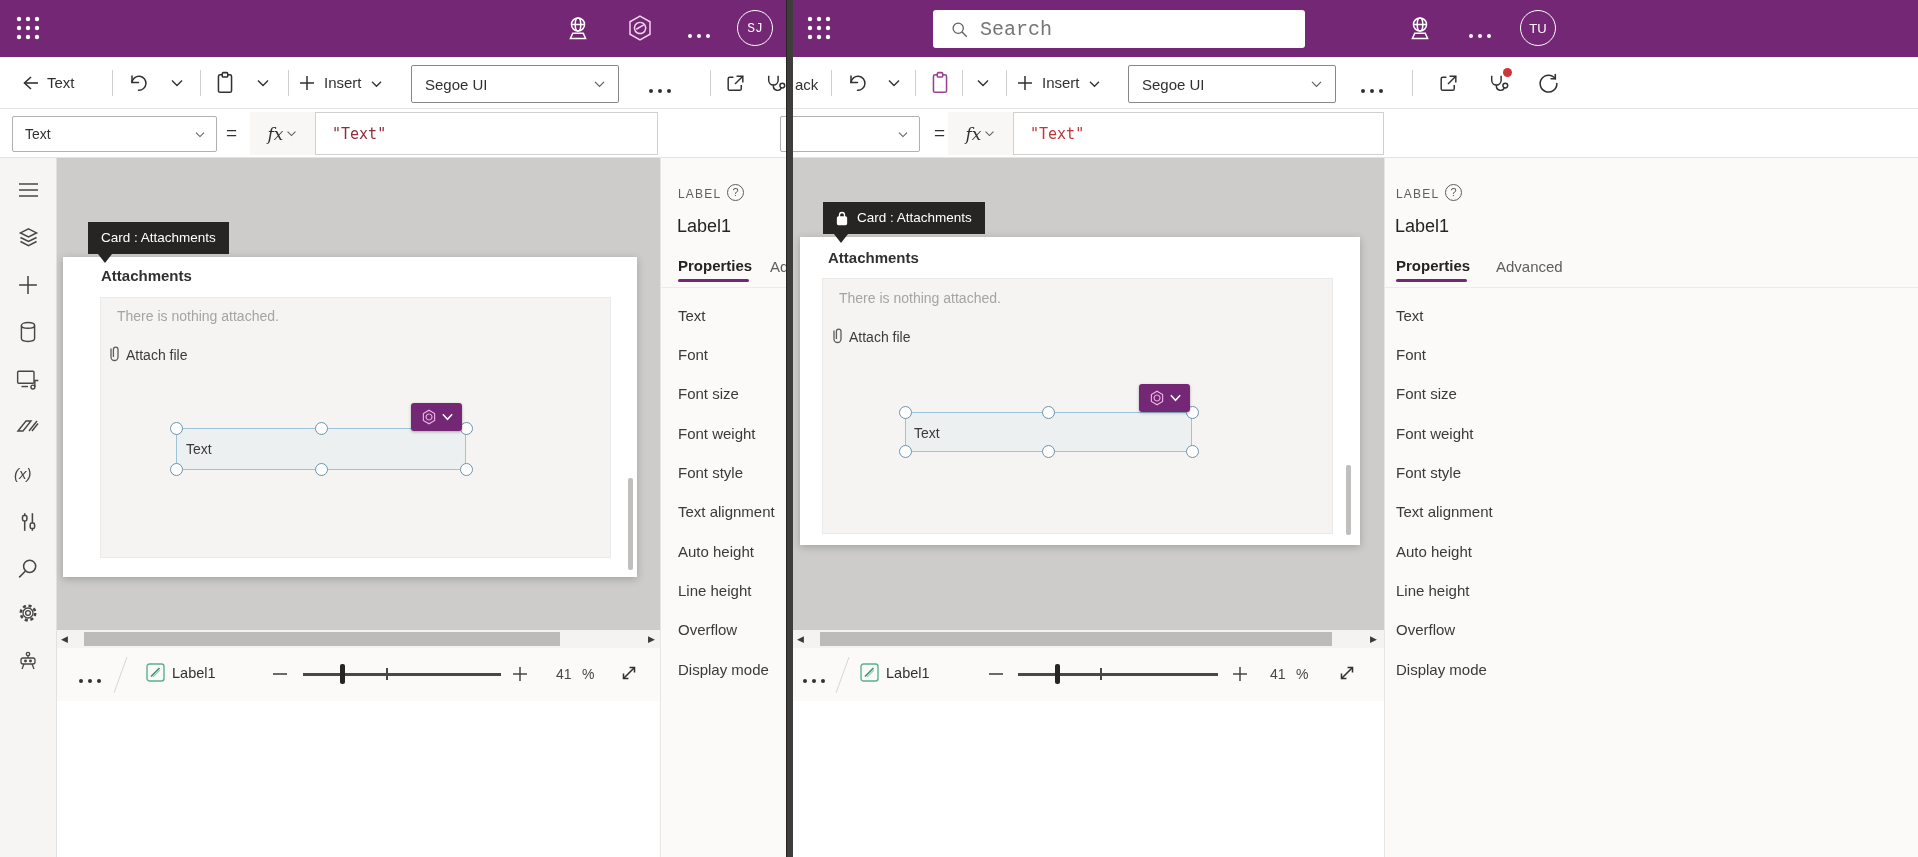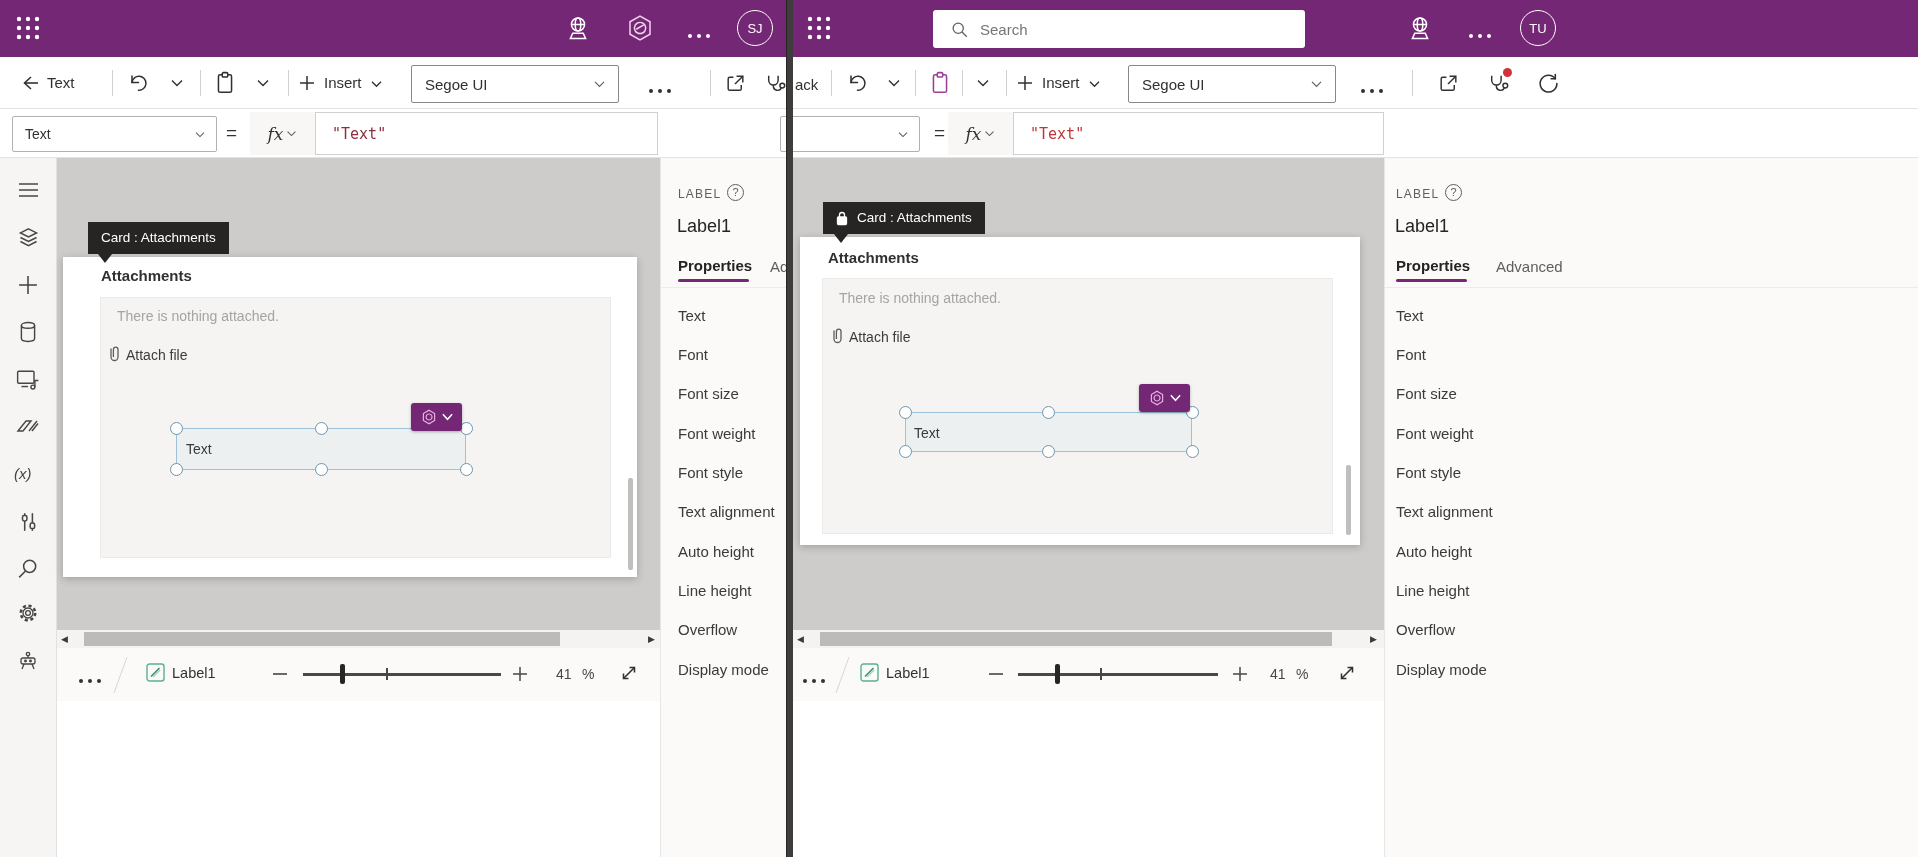--- a/index.html
+++ b/index.html
@@ -42,21 +42,21 @@
   .ptab{font-size:15px;}
   .ptab.active{font-weight:bold;color:#242424;}
   .ptab.idle{color:#605e5c;}
   .punder{height:3px;background:#742774;border-radius:2px;}
   .pdivider{height:1px;background:#edebe9;}
   .pitem{font-size:15px;color:#3b3a39;}
   .zoomtxt{font-size:14px;color:#484644;}
   .divider{background:#3e3d3c;border-left:1px solid #262524;box-sizing:border-box;}
   .avatar{border:1.6px solid #fff;border-radius:50%;color:#fff;font-size:13px;display:flex;align-items:center;justify-content:center;box-sizing:border-box;}
   .searchbox{background:#fff;border-radius:3px;display:flex;align-items:center;}
-  .searchbox input{border:none;outline:none;font-family:Liberation Sans, sans-serif;font-size:15px;color:#323130;flex:1;background:transparent;}
+  .searchbox input{border:none;outline:none;font-family:Liberation Mono, monospace;font-size:20px;color:#323130;flex:1;background:transparent;}
   .fxchip{background:#f8f7f6;border-right:1px solid #d2d0ce;box-sizing:border-box;display:flex;align-items:center;justify-content:center;gap:3px;}
   .fxit{font-family:"DejaVu Serif",serif;font-style:italic;font-size:17px;color:#323130;}
   .fxregion{border:1px solid #d2d0ce;box-sizing:border-box;background:#fff;}
   .expr{font-family:"DejaVu Sans Mono",monospace;font-size:15px;}
   .expr.l{color:#8f2d3c;} .expr.r{color:#c13538;}
   .helpcirc{width:17px;height:17px;border:1.4px solid #605e5c;border-radius:50%;color:#605e5c;font-size:11px;line-height:15px;text-align:center;box-sizing:border-box;}
   .railicon{color:#484644;}
   svg{display:block;}
 </style>
 </head>
@@ -91,21 +91,21 @@
         </svg>
     </div>
     <div class="abs" style="left:625px;top:13px;">
       <svg width="30" height="30" viewBox="0 0 24 24" fill="none" stroke="#f2d5ee" stroke-width="1.2">
           <path d="M12 2.5 L20 7 V17 L12 21.5 L4 17 V7 Z"></path>
           <path d="M12 7.5 a4.5 4.5 0 1 0 0.1 0"></path>
           <path d="M9 13 L15 9.5"></path>
         </svg>
     </div>
     <div class="abs dots white" style="left:685px;top:26px;"><i></i><i></i><i></i></div>
-    <div class="abs avatar" style="left:737px;top:10px;width:36px;height:36px;">SJ</div>
+    <div class="abs avatar" style="left:737px;top:10px;width:36px;height:36px;font-family:Liberation Mono, monospace;">SJ</div>
 
     <div class="abs toolbar" style="left:0;width:790px;"></div>
     <div class="abs" style="left:20px;top:73px;display:flex;gap:7px;align-items:center;">
       <span>
           <svg width="20" height="20" viewBox="0 0 20 20" fill="none" stroke="#323130" stroke-width="1.6">
             <path d="M11 4 L4.5 10 L11 16"></path>
             <line x1="4.5" y1="10" x2="18" y2="10"></line>
           </svg>
         </span>
       <span class="tbtext">Text</span>

